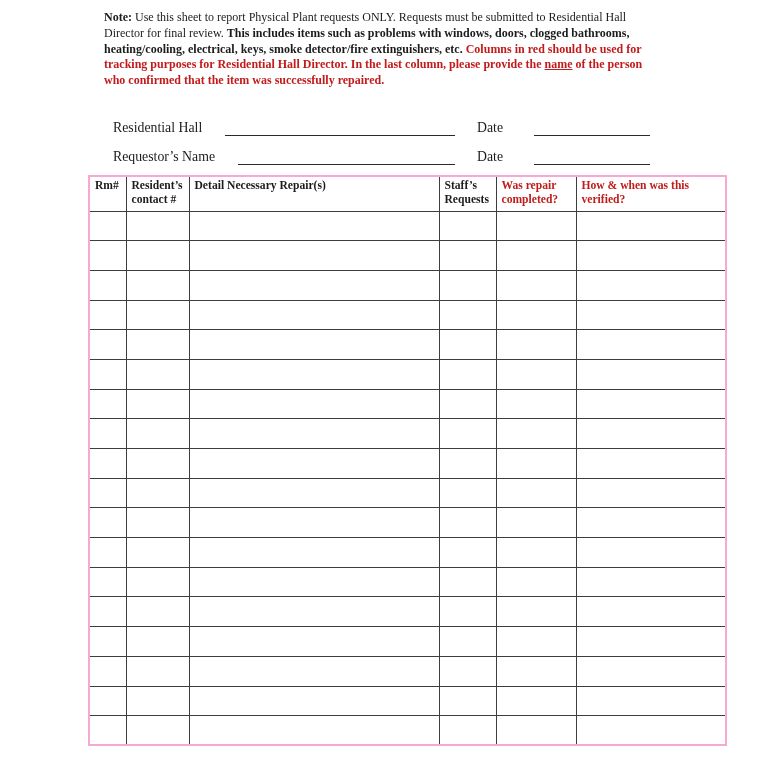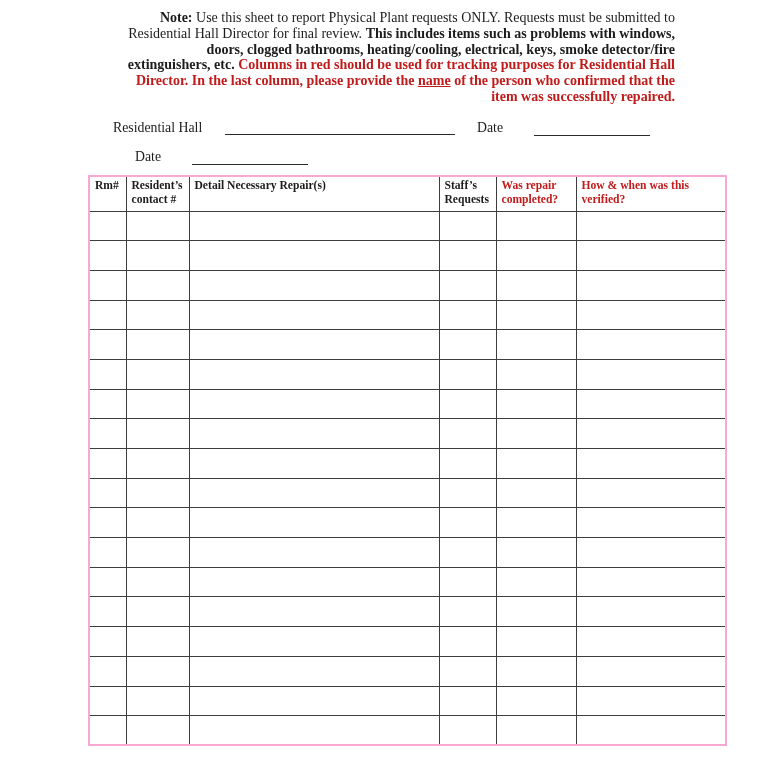--- a/index.html
+++ b/index.html
@@ -13,40 +13,40 @@
     position: relative;
     width: 768px;
     height: 768px;
     background: #ffffff;
     font-family: "Liberation Serif", serif;
     color: var(--ink);
     overflow: hidden;
   }
   .note {
     position: absolute;
-    left: 122px;
+    left: 104px;
     top: 10px;
     width: 553px;
-    font-size: 14px;
+    font-size: 12px;
     line-height: 15.8px;
-    text-align: right;
+    text-align: left;
   }
   .note b { font-weight: bold; }
   .red { color: var(--accent-red); font-weight: bold; }
   .u { text-decoration: underline; }
 
   .fields {
     position: absolute;
     left: 113px;
     top: 119px;
     width: 537px;
     font-size: 13.8px;
   }
   .field-row { display: flex; align-items: flex-end; height: 17px; margin-bottom: 12px; }
-  .field-left { display: flex; align-items: flex-start; width: 342px; gap: 16px; }
+  .field-left { display: flex; align-items: flex-end; width: 342px; gap: 16px; }
   .field-spacer { width: 22px; }
   .field-right { display: flex; align-items: flex-end; width: 173px; gap: 24px; }
   .field-label { white-space: nowrap; padding-right: 7px; }
   .fill-line {
     flex: 1 1 auto;
     height: 15px;
     border-bottom: 1.4px solid #2a2a2a;
   }
 
   .repair-table {
@@ -91,20 +91,24 @@
         <span class="fill-line"></span>
       </div>
       <div class="field-spacer"></div>
       <div class="field-right">
         <span class="field-label">Date</span>
         <span class="fill-line"></span>
       </div>
     </div>
 
     <div class="field-row">
+      <div class="field-left">
+        <span class="field-label">Requestor’s Name</span>
+        <span class="fill-line"></span>
+      </div>
       <div class="field-spacer"></div>
       <div class="field-right">
         <span class="field-label">Date</span>
         <span class="fill-line"></span>
       </div>
     </div>
 
   </div>
 
   <table class="repair-table">

